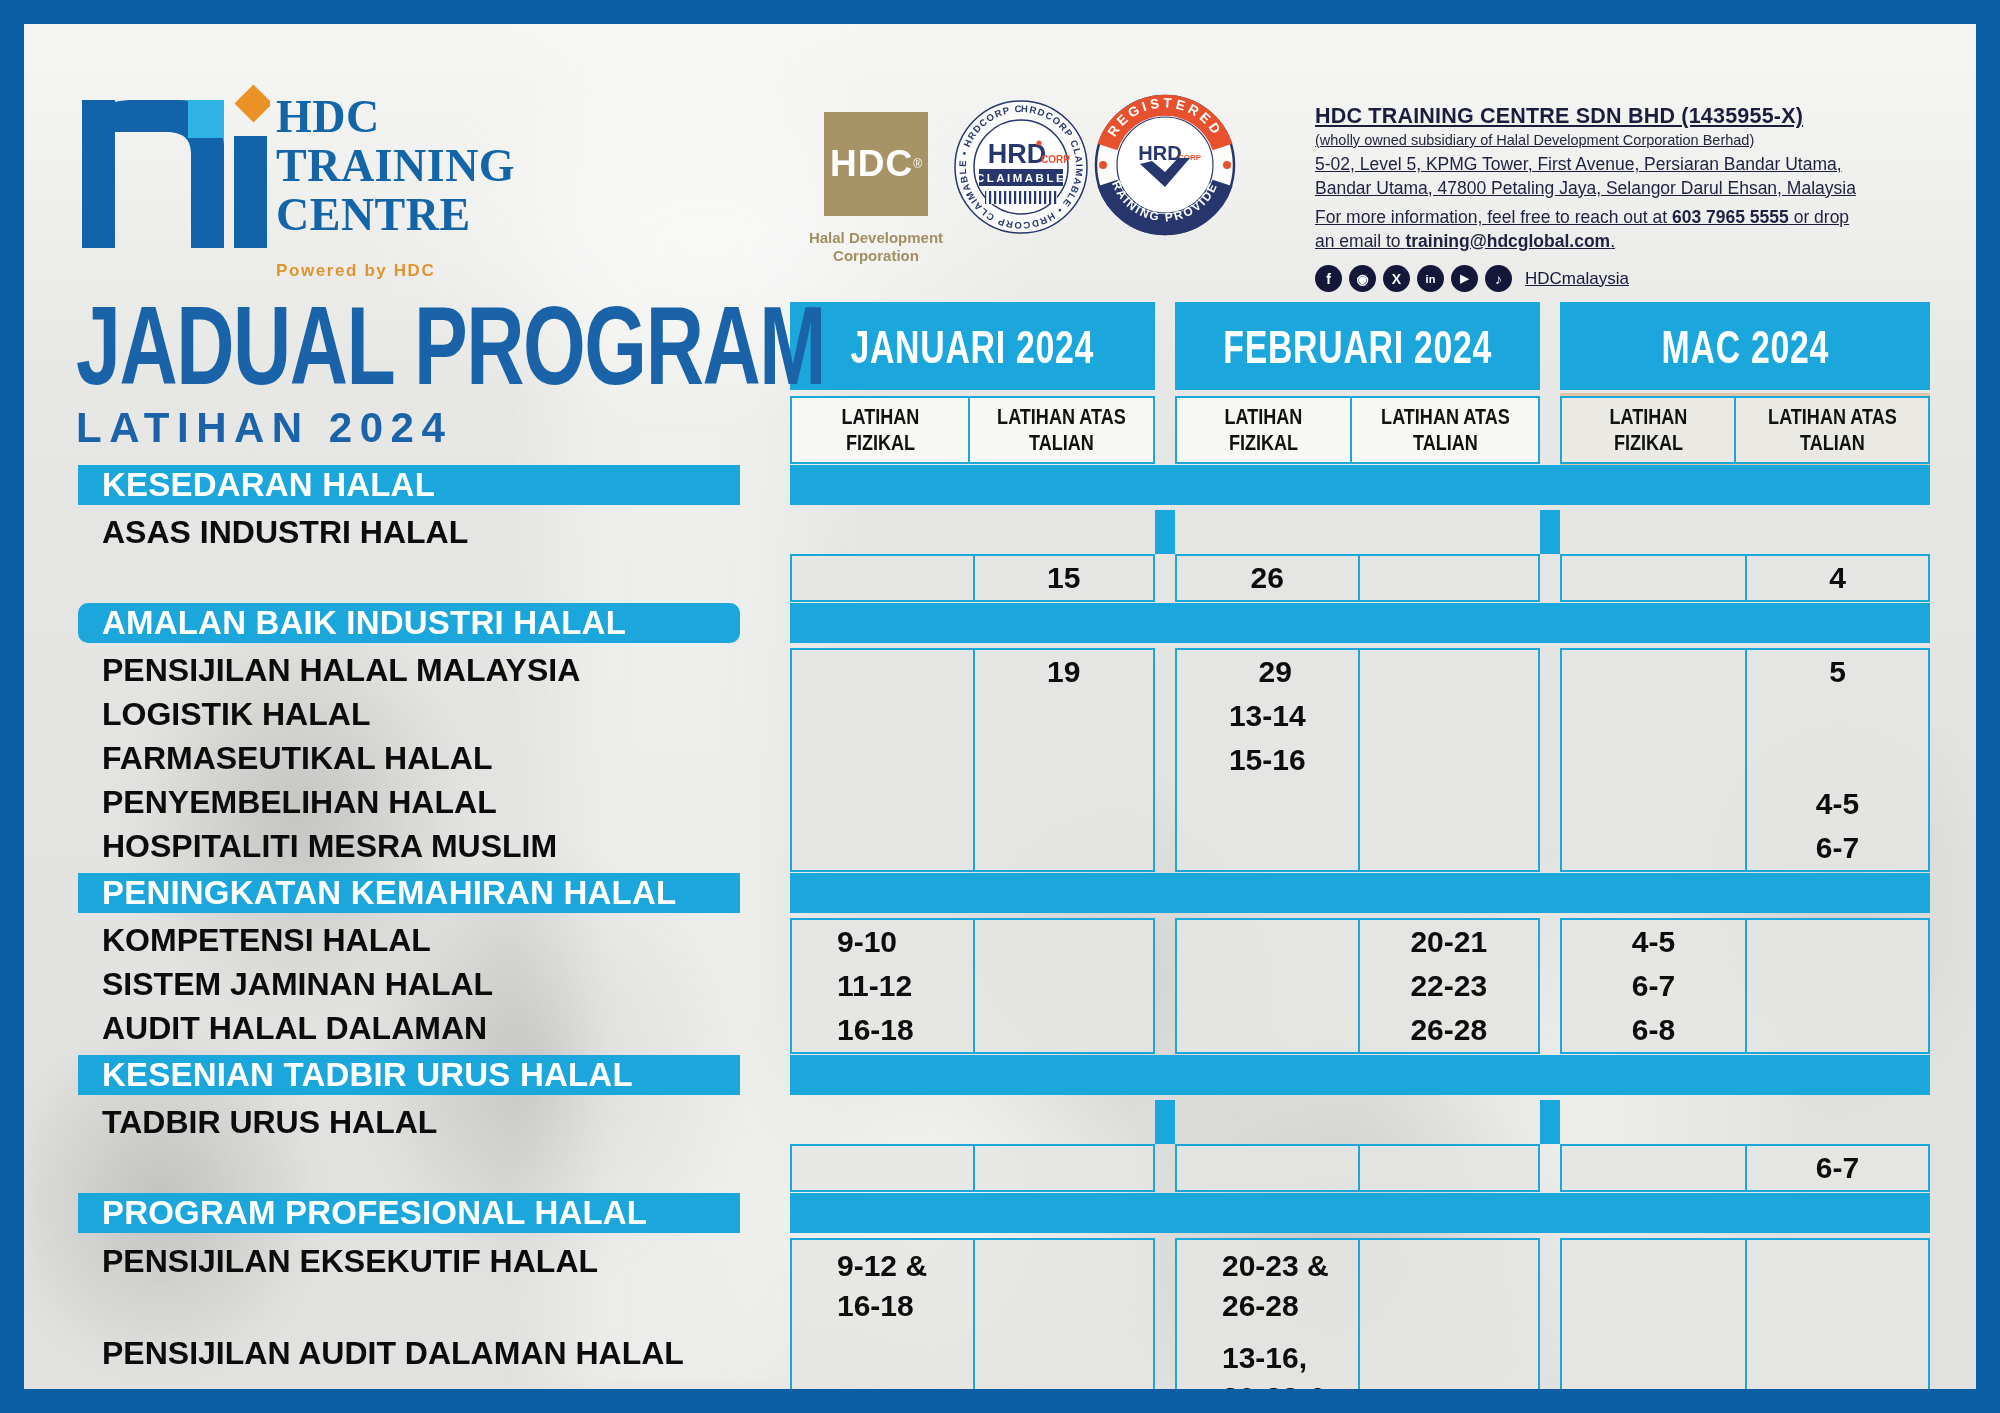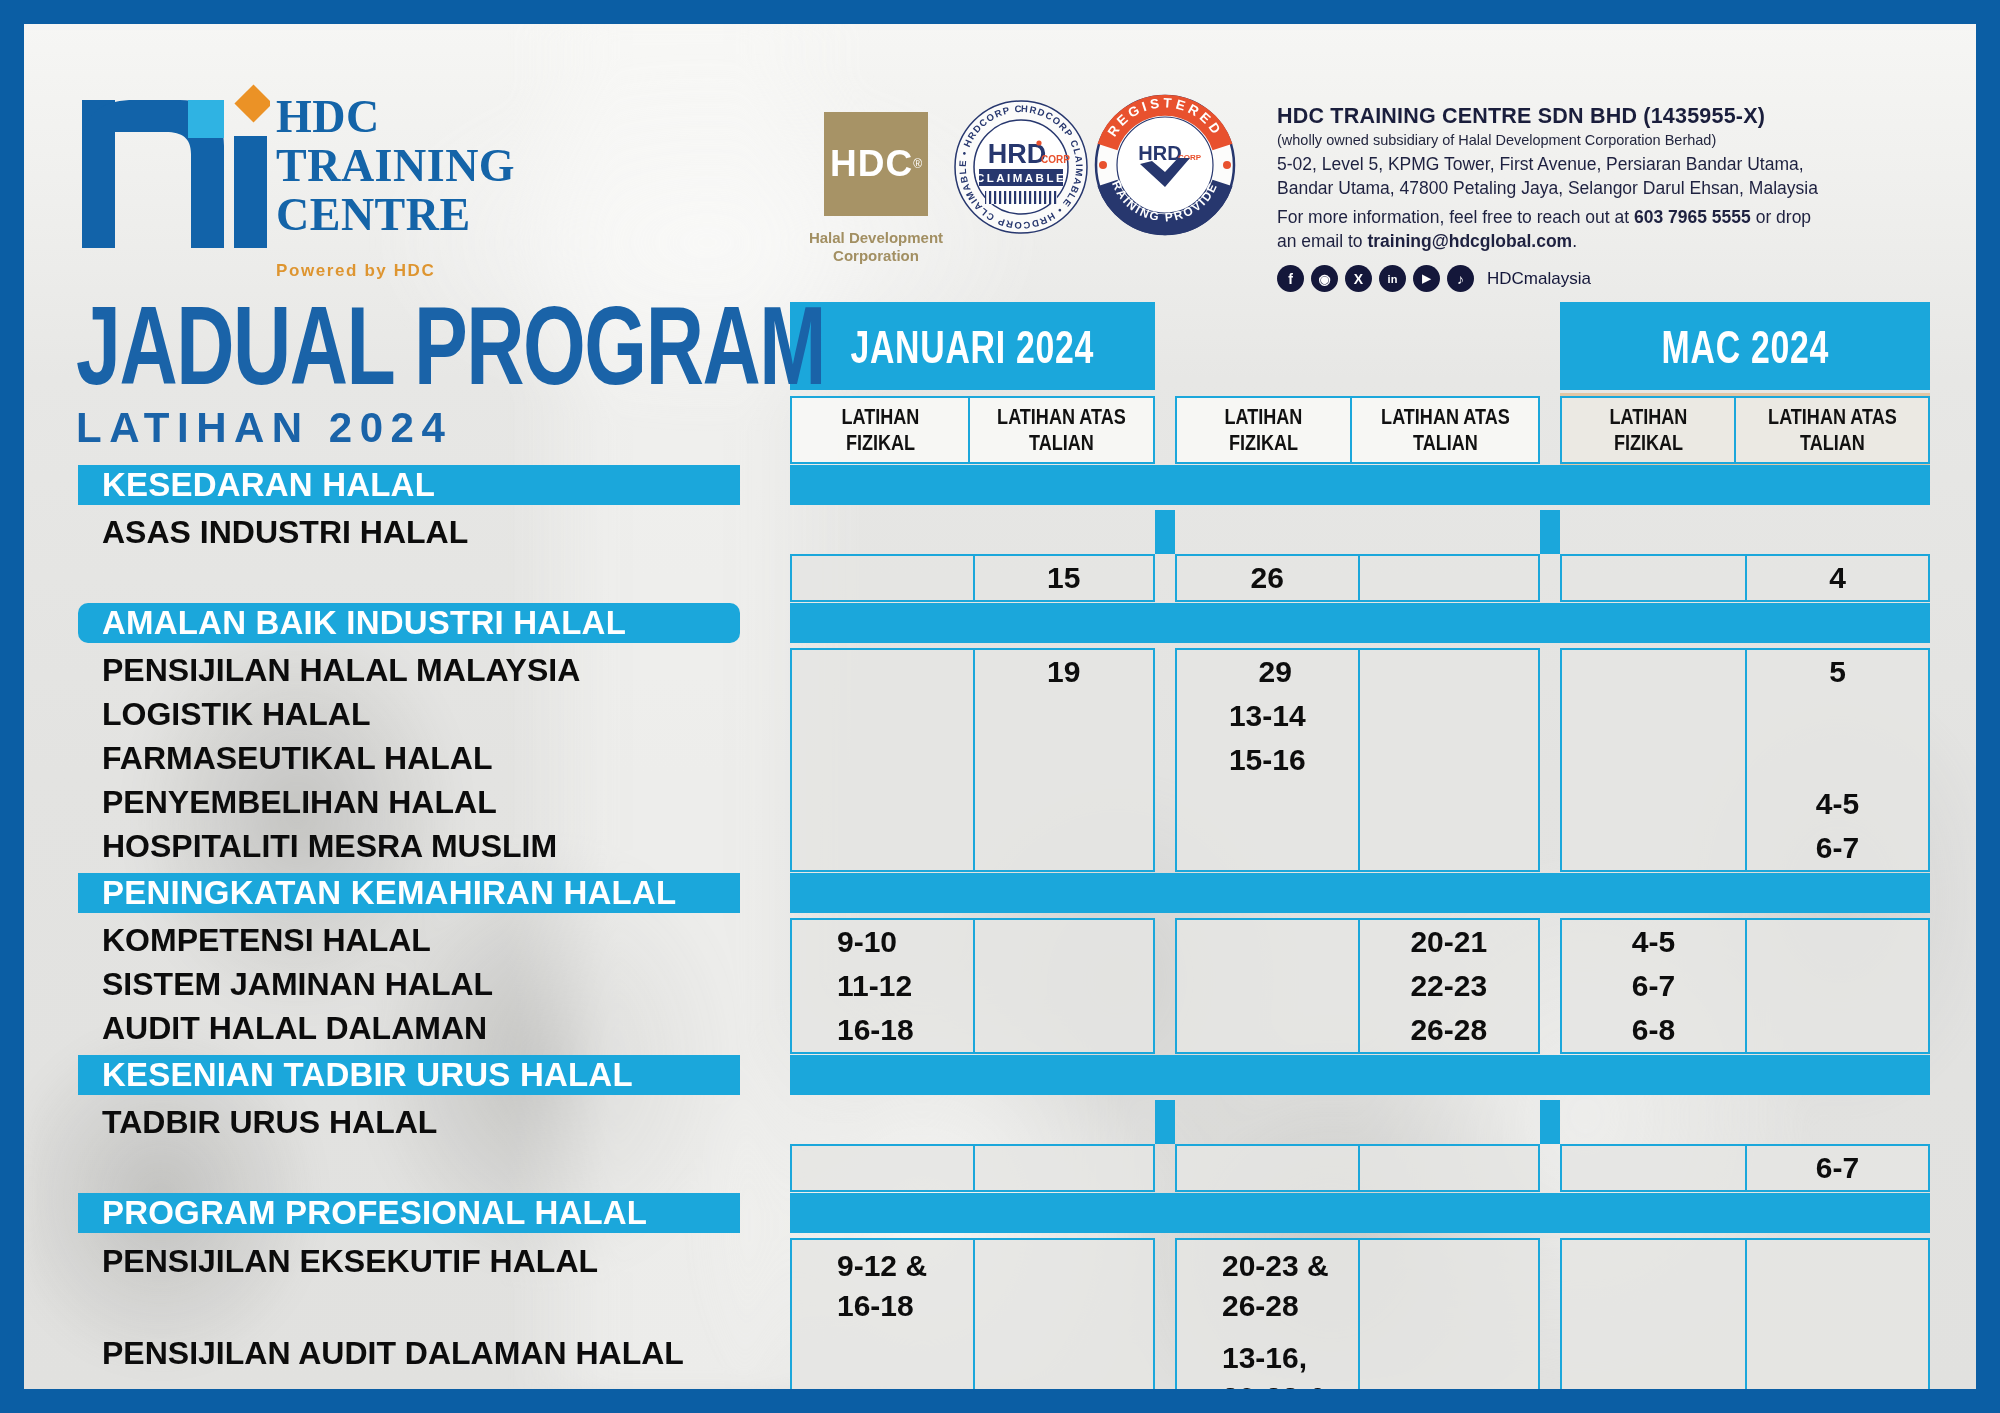--- a/index.html
+++ b/index.html
@@ -31,21 +31,21 @@
   #badge-hdc{position:absolute;left:806px;top:112px;width:140px;text-align:center;}
   #badge-hdc .sq{width:104px;height:104px;margin:0 auto;background:var(--gold);
                  display:flex;align-items:center;justify-content:center;}
   #badge-hdc .sq span{color:#fff;font-weight:bold;font-size:37px;letter-spacing:1px;}
   #badge-hdc .sq sup{color:#fff;font-size:12px;vertical-align:18px;}
   #badge-hdc .cap{margin-top:13px;font-size:15px;font-weight:bold;color:var(--goldtext);
                   line-height:18px;white-space:pre-line;}
   #badge-claimable{position:absolute;left:954px;top:100px;}
   #badge-registered{position:absolute;left:1094px;top:94px;}
 
-  #company{position:absolute;left:1277px;top:104px;width:580px;color:var(--navy);}
+  #company{position:absolute;left:1315px;top:104px;width:580px;color:var(--navy);text-decoration:underline;}
   .c-name{font-size:21.5px;font-weight:bold;letter-spacing:.2px;}
   .c-sub{font-size:14.5px;margin-top:3px;color:#23263F;}
   .c-addr{font-size:17.5px;line-height:23.5px;color:#1E2140;}
   .c-addr.first{margin-top:5px;}
   .c-contact{font-size:17.5px;line-height:23.5px;color:#1E2140;}
   .c-contact.first{margin-top:6px;}
   .c-contact b{font-weight:bold;}
   .c-social{margin-top:12px;display:flex;align-items:center;gap:7px;}
   .soc{width:27px;height:27px;border-radius:50%;background:#14173A;color:#fff;
        display:flex;align-items:center;justify-content:center;font-weight:bold;font-size:14px;}
@@ -176,20 +176,23 @@
 <div id="title">
   <div id="title-main"><span>JADUAL PROGRAM</span></div>
   <div id="title-sub">LATIHAN 2024</div>
 </div>
 
 <div id="schedule">
   <div class="grid month-row">
     <div class="month-box" style="grid-column:3/5">
         <span>JANUARI 2024</span>
       </div>
+    <div class="month-box" style="grid-column:6/8">
+        <span>FEBRUARI 2024</span>
+      </div>
     <div class="month-box" style="grid-column:9/11">
         <span>MAC 2024</span>
       </div>
   </div>
   <div class="grid mode-row">
     <div class="mode-cell" style="grid-column:3">
         <span>LATIHAN
 FIZIKAL</span>
       </div>
     <div class="mode-cell right" style="grid-column:4">

